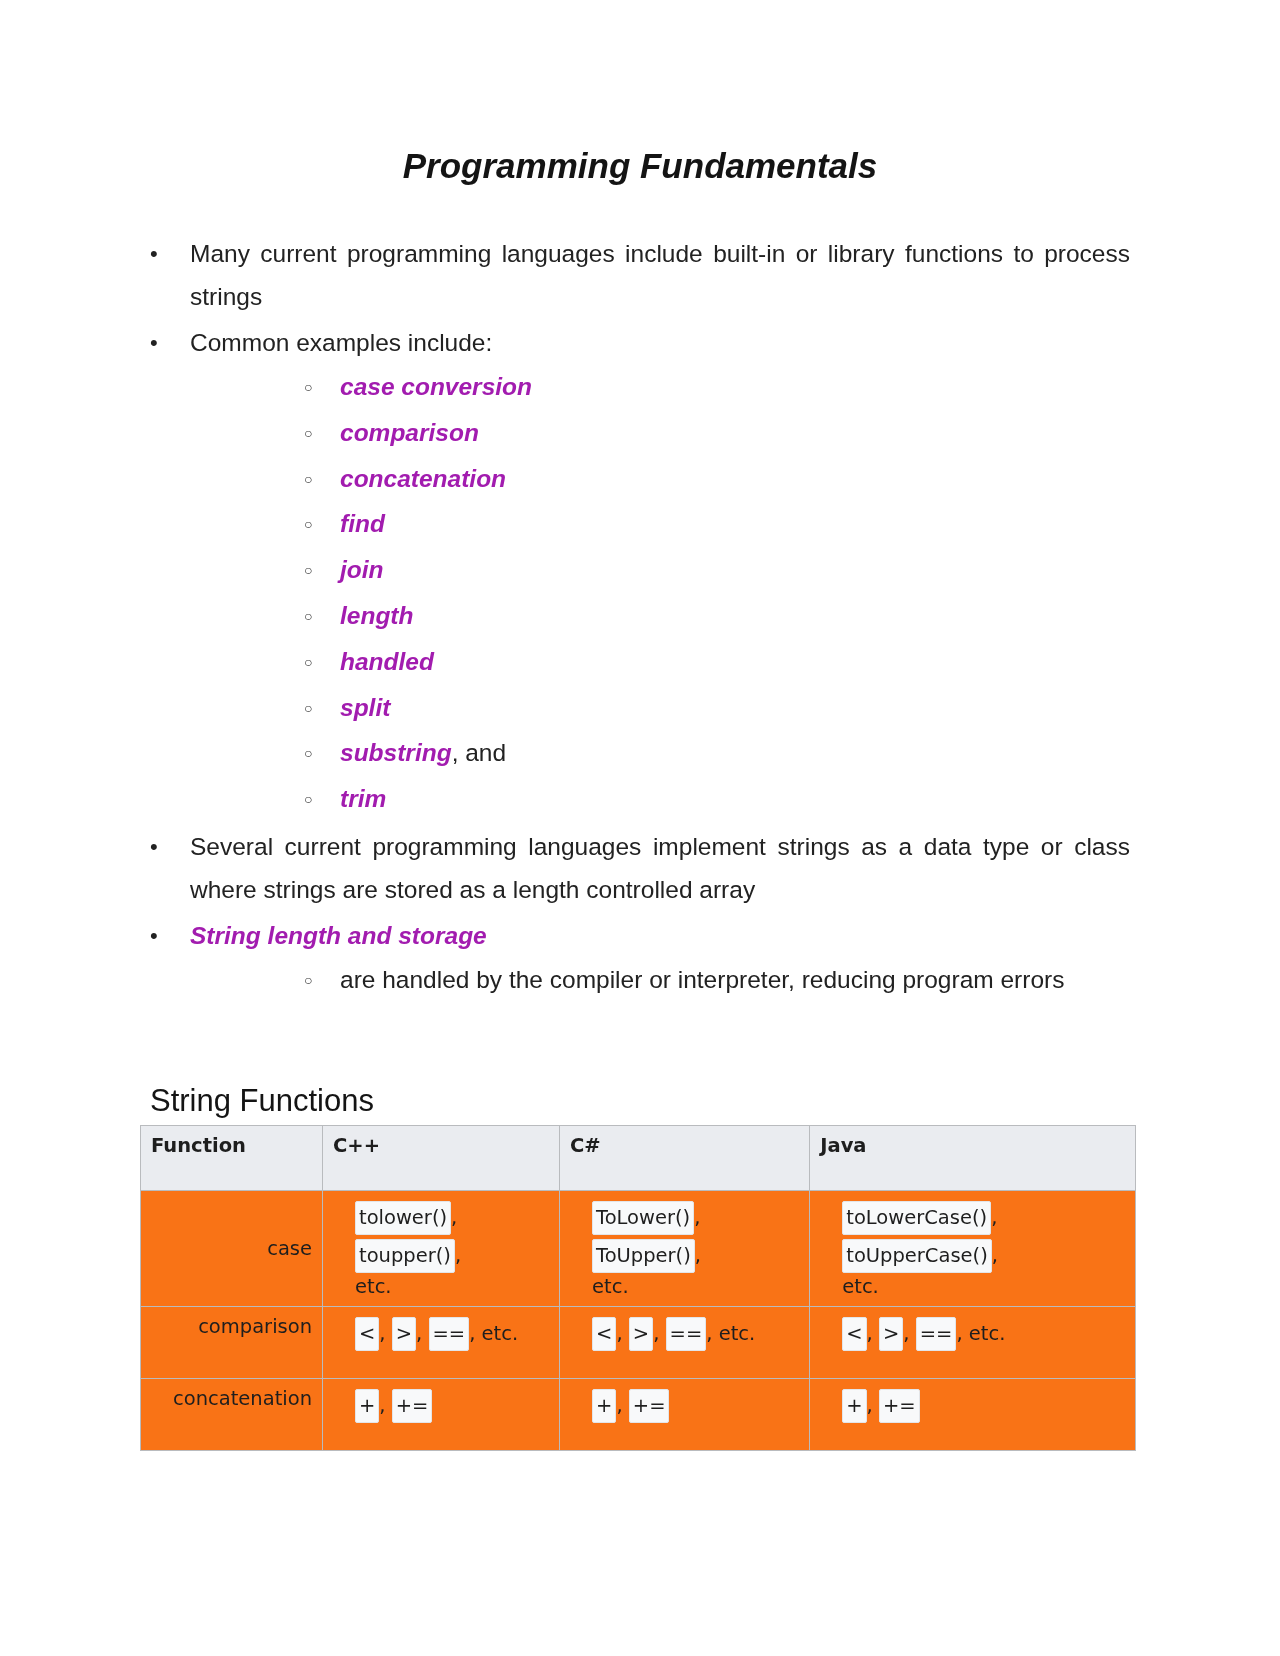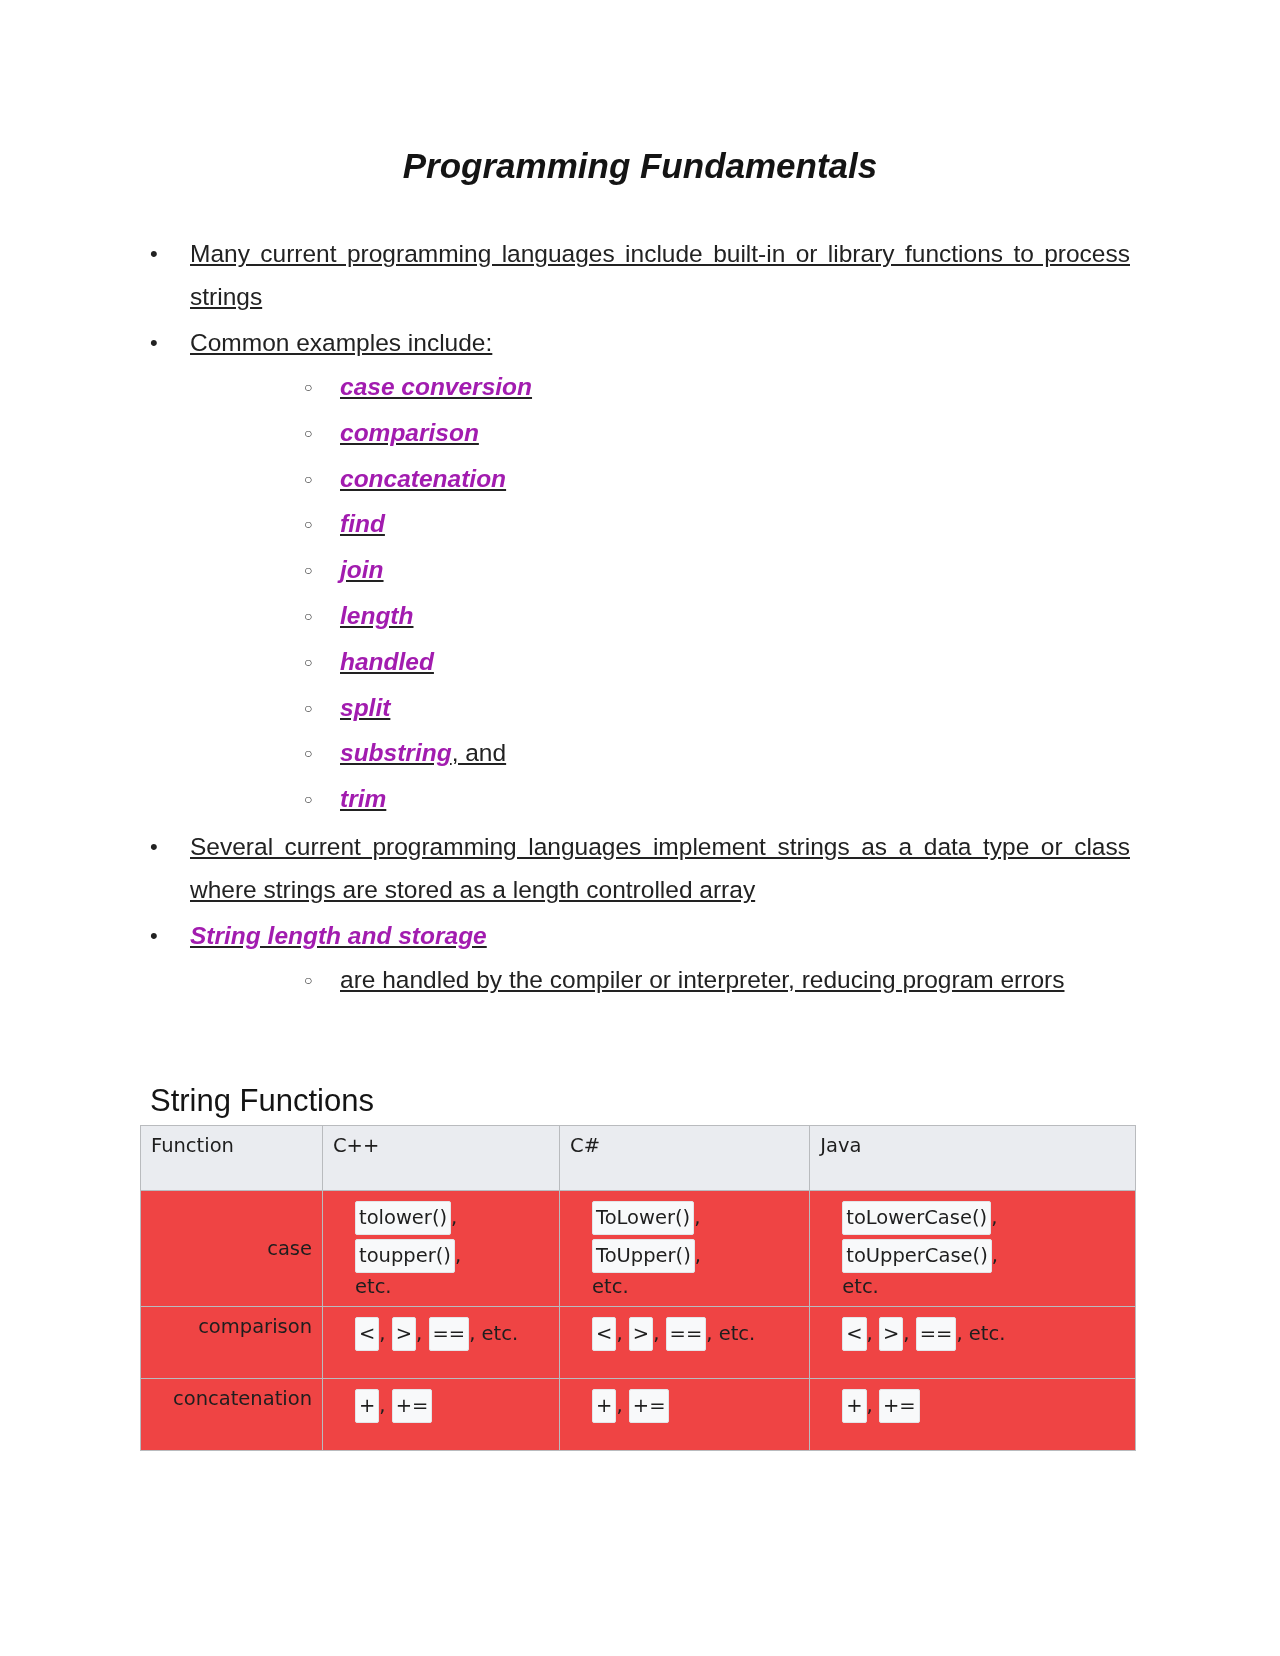--- a/index.html
+++ b/index.html
@@ -3,32 +3,32 @@
 <meta charset="utf-8">
 <style>
   html, body { margin: 0; padding: 0; background: #ffffff; }
   body { width: 1280px; height: 1656px; position: relative; overflow: hidden;
          font-family: "Liberation Sans", sans-serif; color: #1a1a1a; }
   .page { position: absolute; left: 0; top: 0; width: 1280px; height: 1368px; }
   .title { position: absolute; top: 146px; left: 0; width: 1280px; text-align: center;
            font-size: 35px; font-weight: bold; font-style: italic; color: #141414; }
   .list { position: absolute; left: 150px; top: 232px; width: 980px; margin: 0; padding: 0; list-style: none; }
   .l1 { position: relative; padding-left: 40px; font-size: 24.5px; line-height: 43px; margin-bottom: 3px;
-        text-align: justify; color: #222; text-decoration: underline; }
+        text-align: justify; color: #222; }
   .l1::before { content: "•"; position: absolute; left: 0; top: 0; font-size: 22px; }
   .sub { list-style: none; margin: 0; padding: 0; }
   .l2 { position: relative; padding-left: 150px; font-size: 24.5px; line-height: 45.8px; color: #222; font-weight: normal; font-style: normal; }
   .l2::before { content: "○"; position: absolute; left: 114px; top: 1px; font-size: 14px; color: #333; }
   .bi-term { font-weight: bold; font-style: italic; color: #a21caf; }
   .section { position: absolute; left: 150px; top: 1083px; font-size: 31px; font-weight: normal; color: #141414; }
   table { position: absolute; left: 140px; top: 1125px; width: 996px; border-collapse: collapse;
           font-family: "DejaVu Sans", sans-serif; font-size: 19.5px; color: #1e1e1e; }
   th, td { border: 1.5px solid #b9bbbe; text-align: left; vertical-align: top; padding: 8px 10px; }
-  thead th { background: #eaecf0; font-weight: normal; height: 48px; }
-  tbody td { background: #ef4444; padding-left: 32px; }
+  thead th { background: #eaecf0; font-weight: bold; height: 48px; }
+  tbody td { background: #f97316; padding-left: 32px; }
   tbody tr.r-case td { height: 88px; }
   tbody tr.r-cmp td { height: 55px; }
   tbody tr.r-cat td { height: 55px; }
   td.fn { vertical-align: middle; text-align: right; }
   tr.r-cmp td.fn, tr.r-cat td.fn { vertical-align: top; }
   .code { display: inline-block; border: 1px solid #e3e5e8; background: #f8f9fa; padding: 2px 3px; border-radius: 2px; line-height: 28px; }
   .cell-line { line-height: 38px; }
 </style>
 </head>
 <body>

